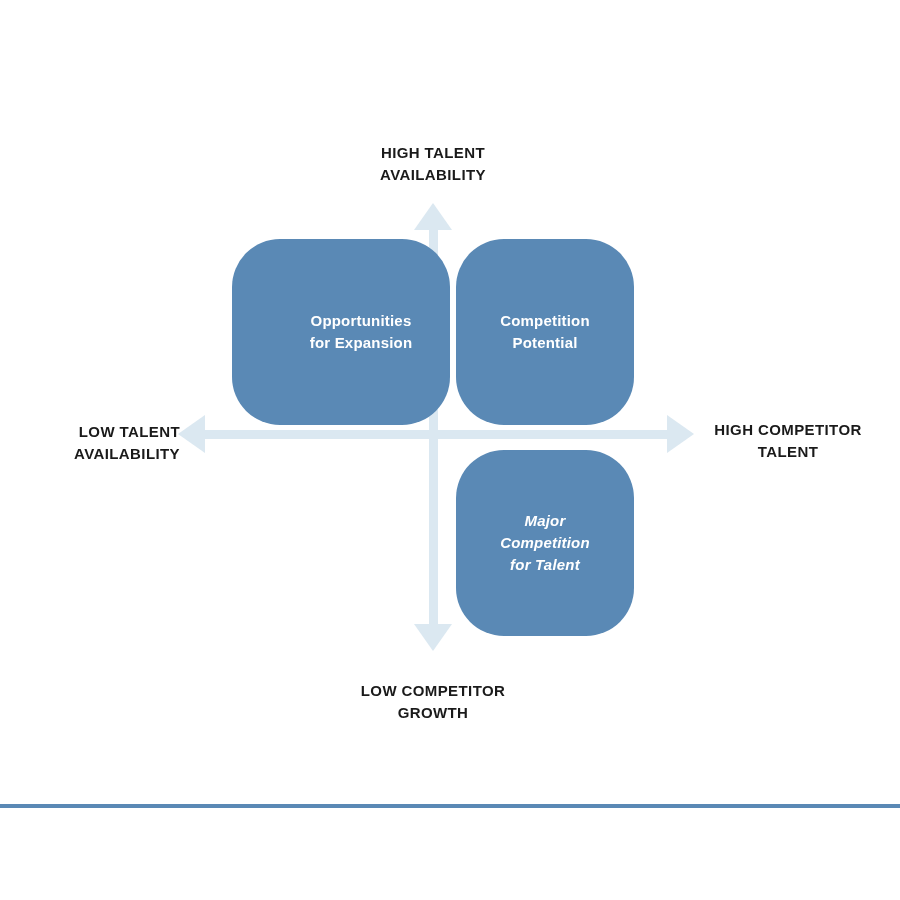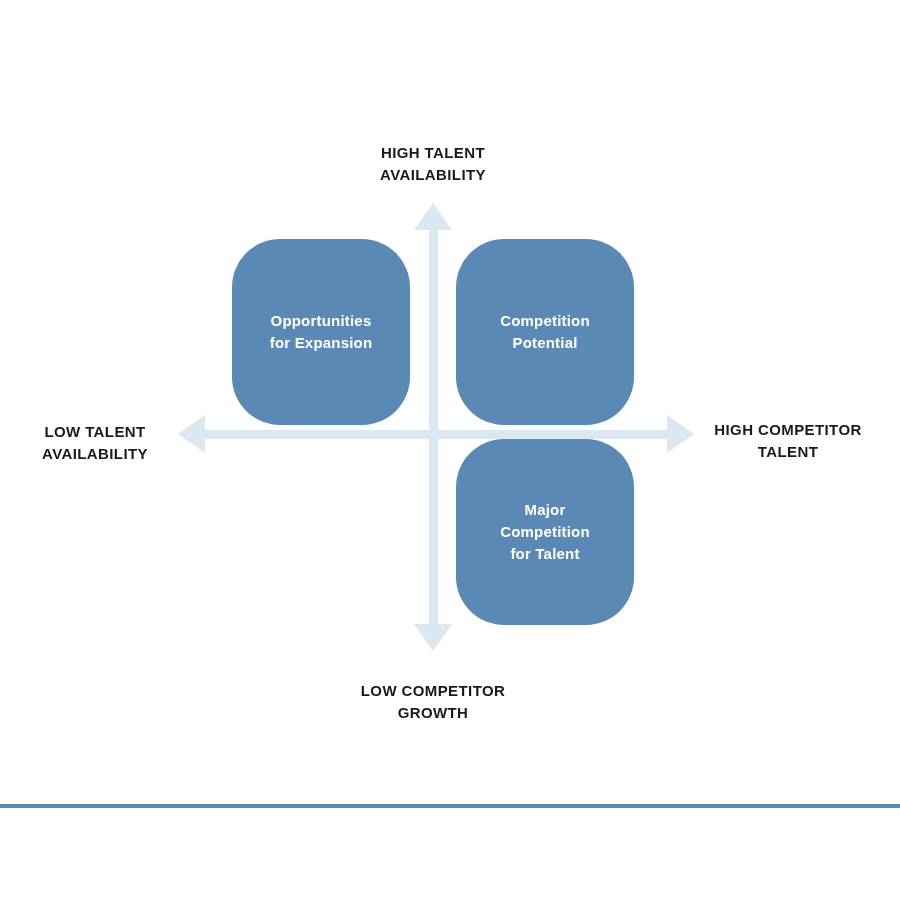--- a/index.html
+++ b/index.html
@@ -65,43 +65,43 @@
     font-size:15px;
     font-weight:bold;
     letter-spacing:0.4px;
     line-height:1.45;
     color:var(--label-text);
     text-align:center;
     white-space:pre-line;
   }
   .axis-top{left:333px; top:142px; width:200px;}
   .axis-bottom{left:333px; top:680px; width:200px;}
-  .axis-left{left:10px; top:421px; width:170px;}
+  .axis-left{left:10px; top:421px; width:170px;text-align:right;}
   .axis-right{left:698px; top:419px; width:180px;}
   
   .quad{
     position:absolute;
     width:178px; height:186px;
     background:var(--quadrant-fill);
     border-radius:48px;
     display:flex;
     align-items:center;
     justify-content:center;
     text-align:center;
     color:var(--quadrant-text);
     font-size:15px;
     font-weight:600;
     line-height:1.45;
     white-space:pre-line;
     letter-spacing:0.2px;
   }
-  .quad-tl{left:232px; top:239px;}
+  .quad-tl{left:232px; top:239px;padding-left:40px;}
   .quad-tr{left:456px; top:239px;}
   .quad-bl{left:232px; top:450px;}
-  .quad-br{left:456px; top:439px;}
+  .quad-br{left:456px; top:450px;font-style:italic;}
   
   .bottom-strip{
     position:absolute;
     left:0; bottom:0;
     width:900px; height:4px;
     background:var(--quadrant-fill);
   }
 </style>
 </head>
 <body>

